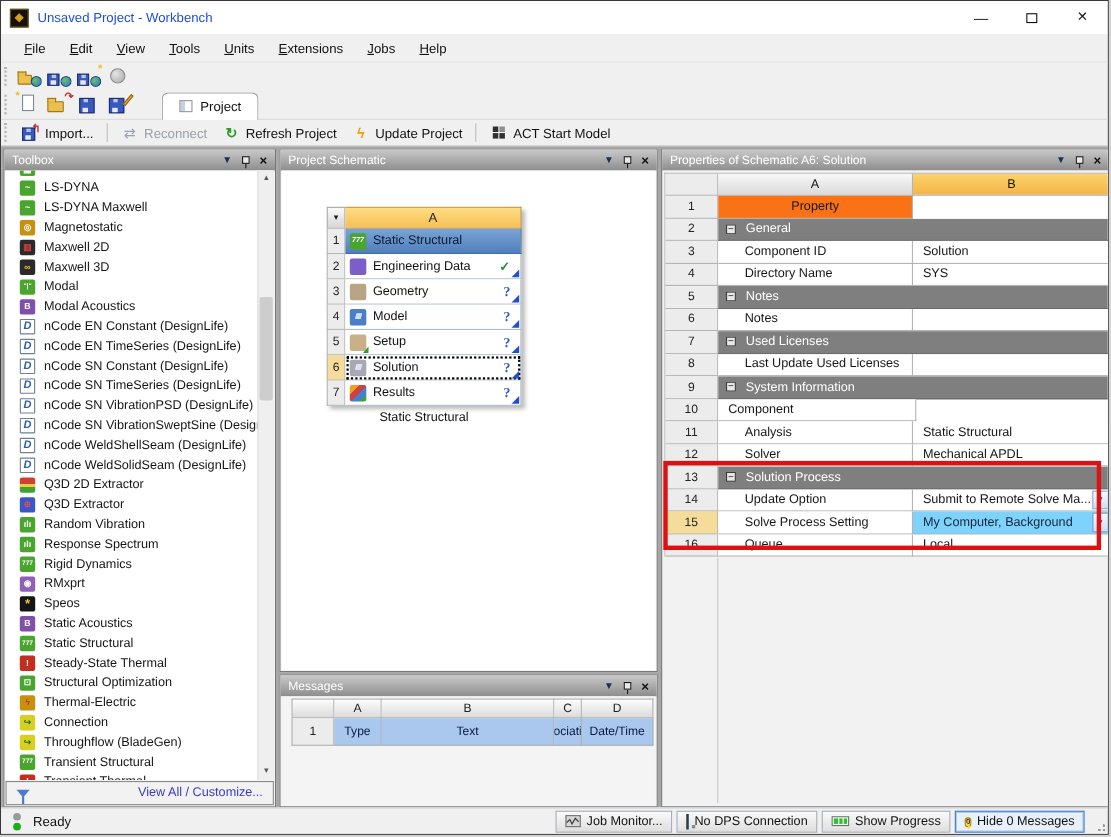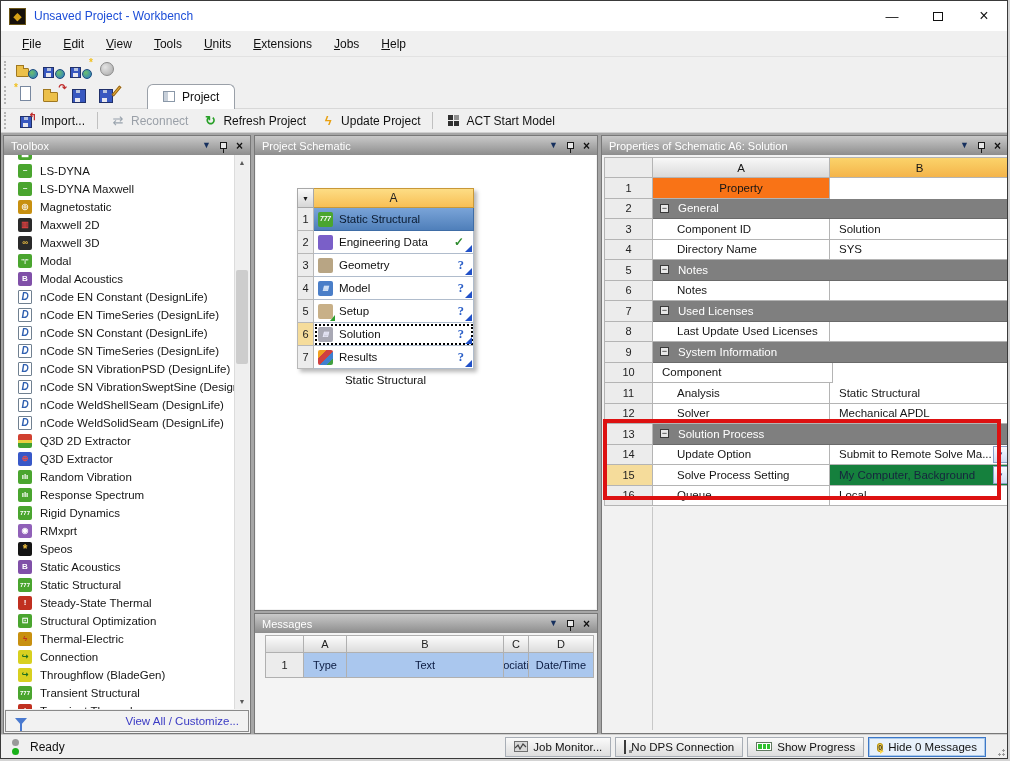--- a/index.html
+++ b/index.html
@@ -127,21 +127,21 @@
   .p-b{width:180px;flex:none;}
   .p-cell{border-right:1px solid #b4b4b4;border-bottom:1px solid #b4b4b4;display:flex;align-items:center;font-size:11.5px;color:#161616;background:#fff;position:relative;overflow:hidden;white-space:nowrap;}
   .p-cell.center{justify-content:center;}
   .colhdr .hA{background:linear-gradient(#f8f8f8,#dadada);}
   .colhdr .hB{background:linear-gradient(#fbd36a,#f4b44a);}
   .p-cell.hdrblue{background:#f97316;}
   .p-group{flex:1;background:#7f7f7f;color:#fff;display:flex;align-items:center;padding-left:7px;font-size:11.5px;border-right:1px solid #b4b4b4;border-bottom:1px solid #6a6a6a;}
   .minus{width:9px;height:9px;background:#e8e8e8;border:1px solid #3a3a3a;color:#111;font-size:9px;line-height:7px;text-align:center;margin-right:9px;flex:none;}
   .p-label{padding-left:24px;}
   .p-val{padding-left:9px;}
-  .p-val.sel{background:#15803d;color:#16243e;}
+  .p-val.sel{background:#7dd3fc;color:#16243e;}
   .p-val.has-dd{padding-right:18px;}
   .dd{position:absolute;top:1px;bottom:1px;right:1px;width:15px;background:linear-gradient(#f8fbff,#cfdcf2);border:1px solid #8aa0c8;display:flex;align-items:center;justify-content:center;font-size:6px;color:#1a3a7a;}
   .prop-vline{position:absolute;left:49px;top:352px;bottom:2px;width:1px;background:#c8c8c8;}
   .redbox{position:absolute;left:0;top:264px;width:398px;height:81px;border:4px solid #dd1111;z-index:5;pointer-events:none;}
 
   
   .statusbar{position:absolute;left:0;right:0;bottom:0;height:24px;background:#f0f0f0;border-top:1px solid #cfcfcf;display:flex;align-items:center;padding:0 5px;}
   .traffic{position:relative;width:8px;height:16px;margin:0 10px 0 6px;flex:none;}
   .traffic::before{content:"";position:absolute;left:0;top:0;width:7px;height:7px;border-radius:50%;background:#9a9a9a;}
   .traffic::after{content:"";position:absolute;left:0;bottom:0;width:7px;height:7px;border-radius:50%;background:#18b018;}

